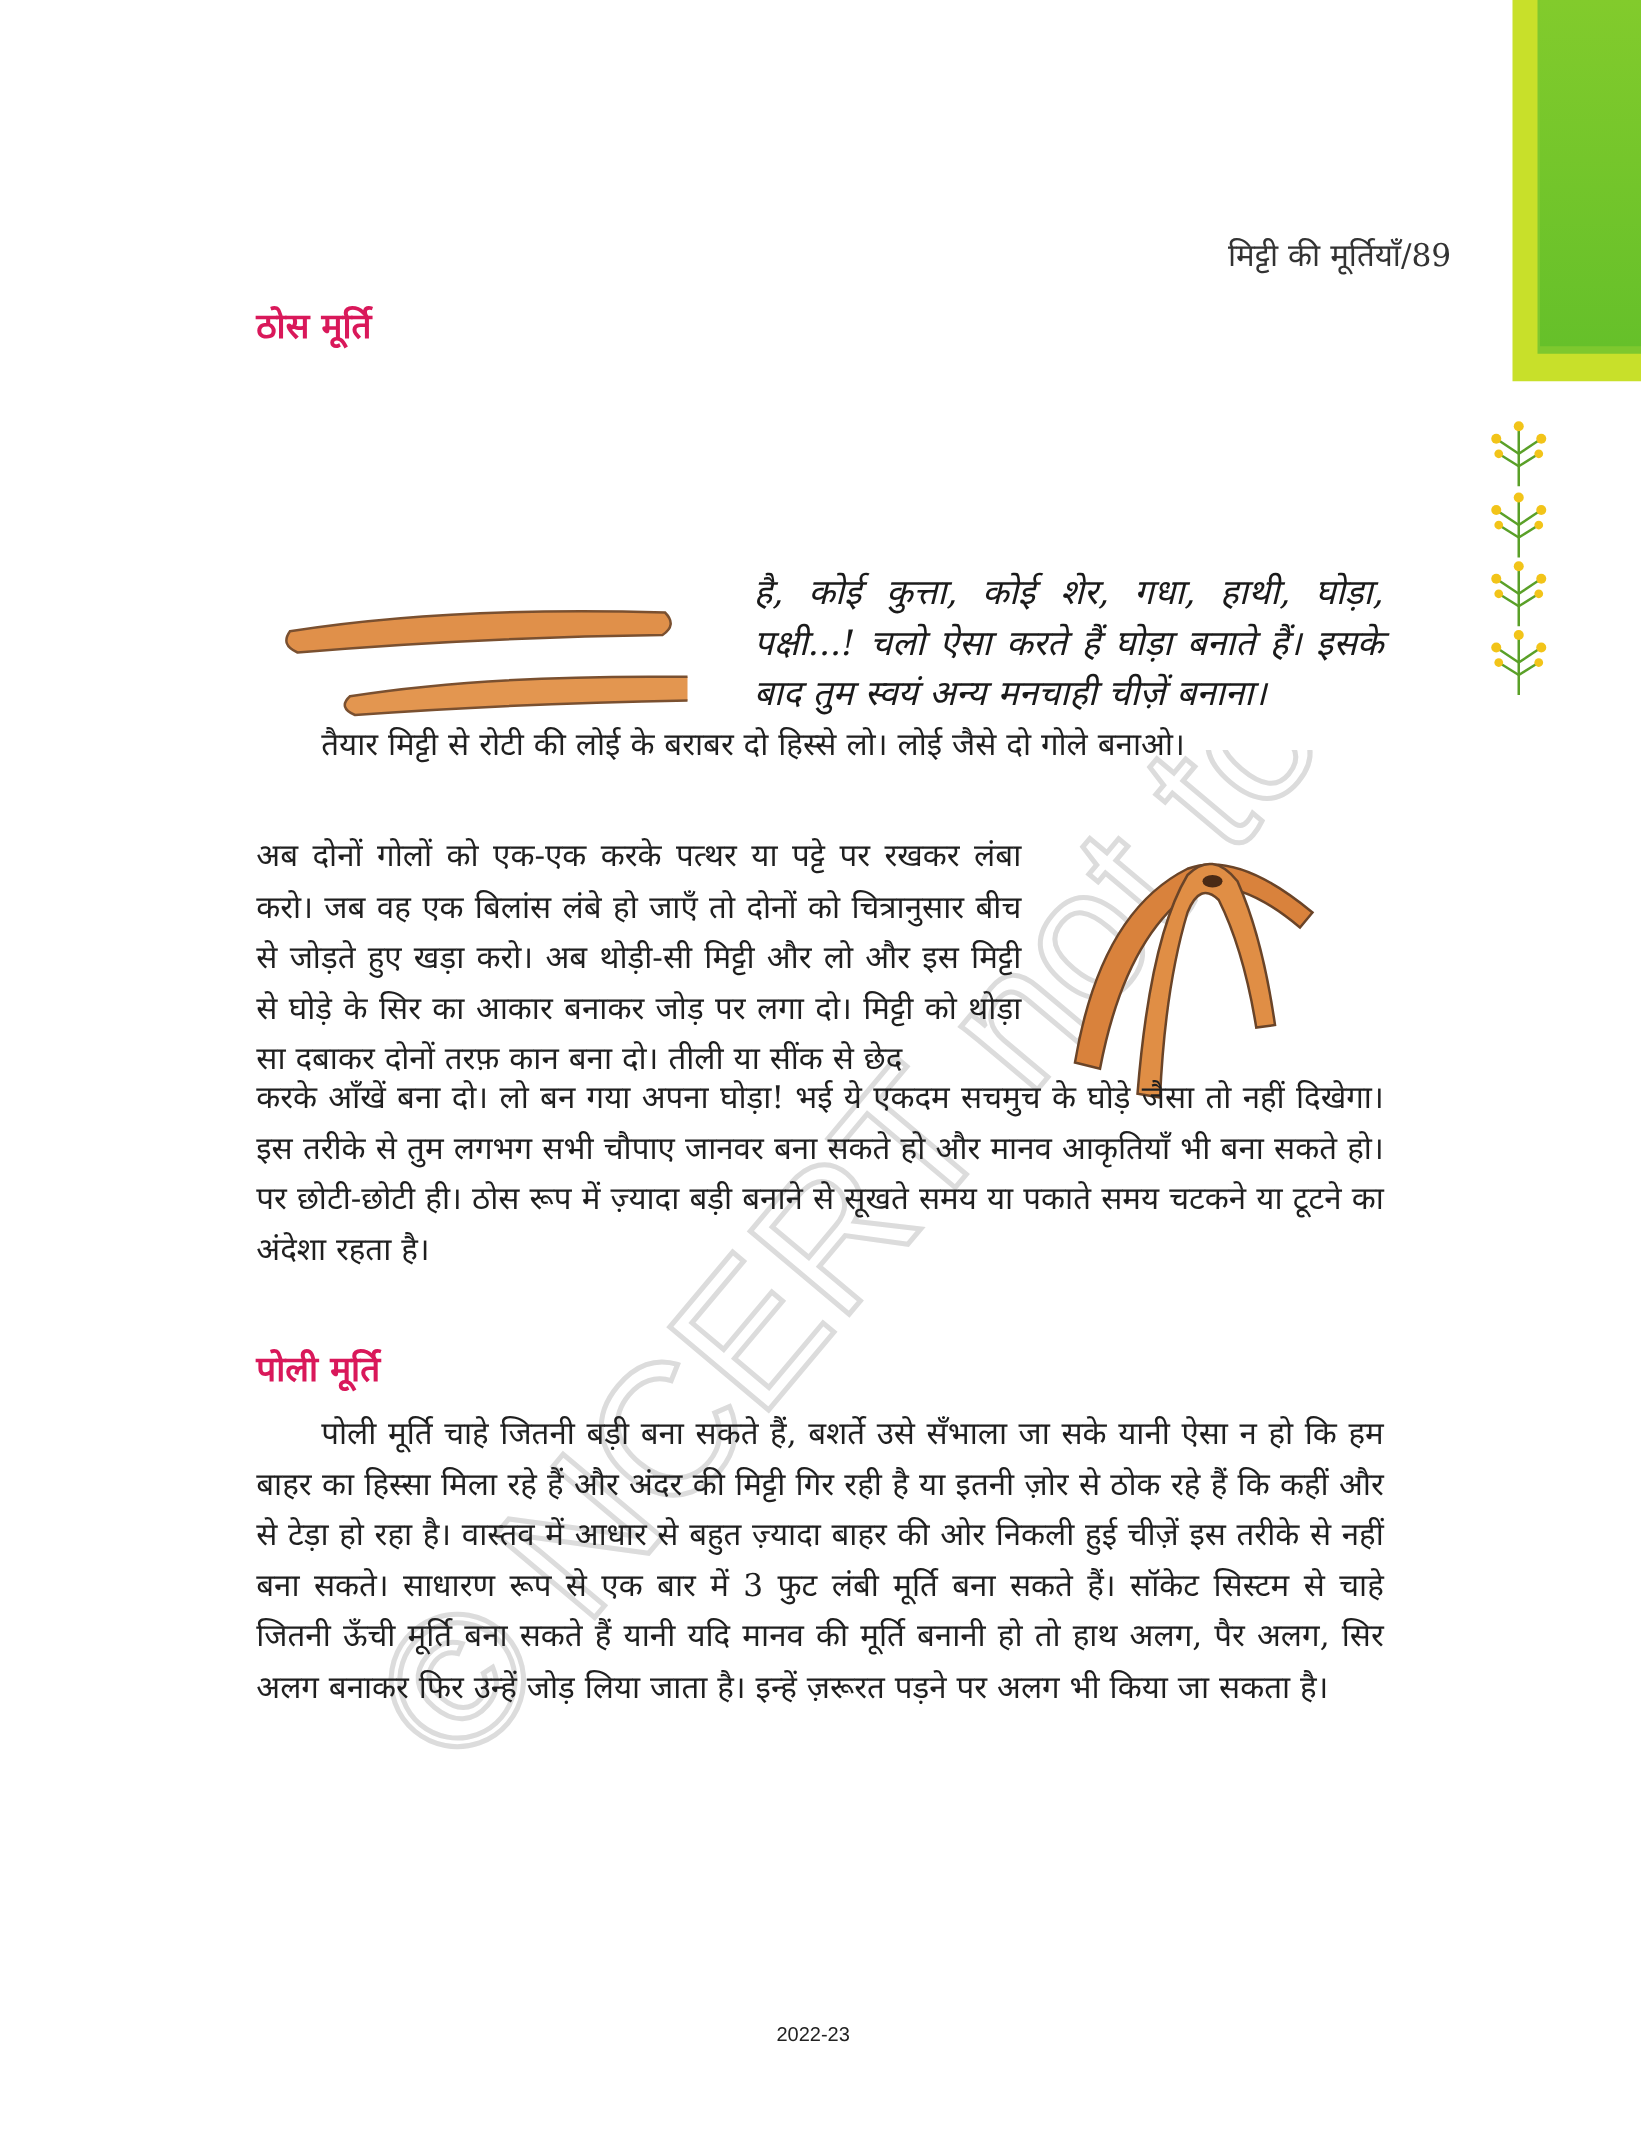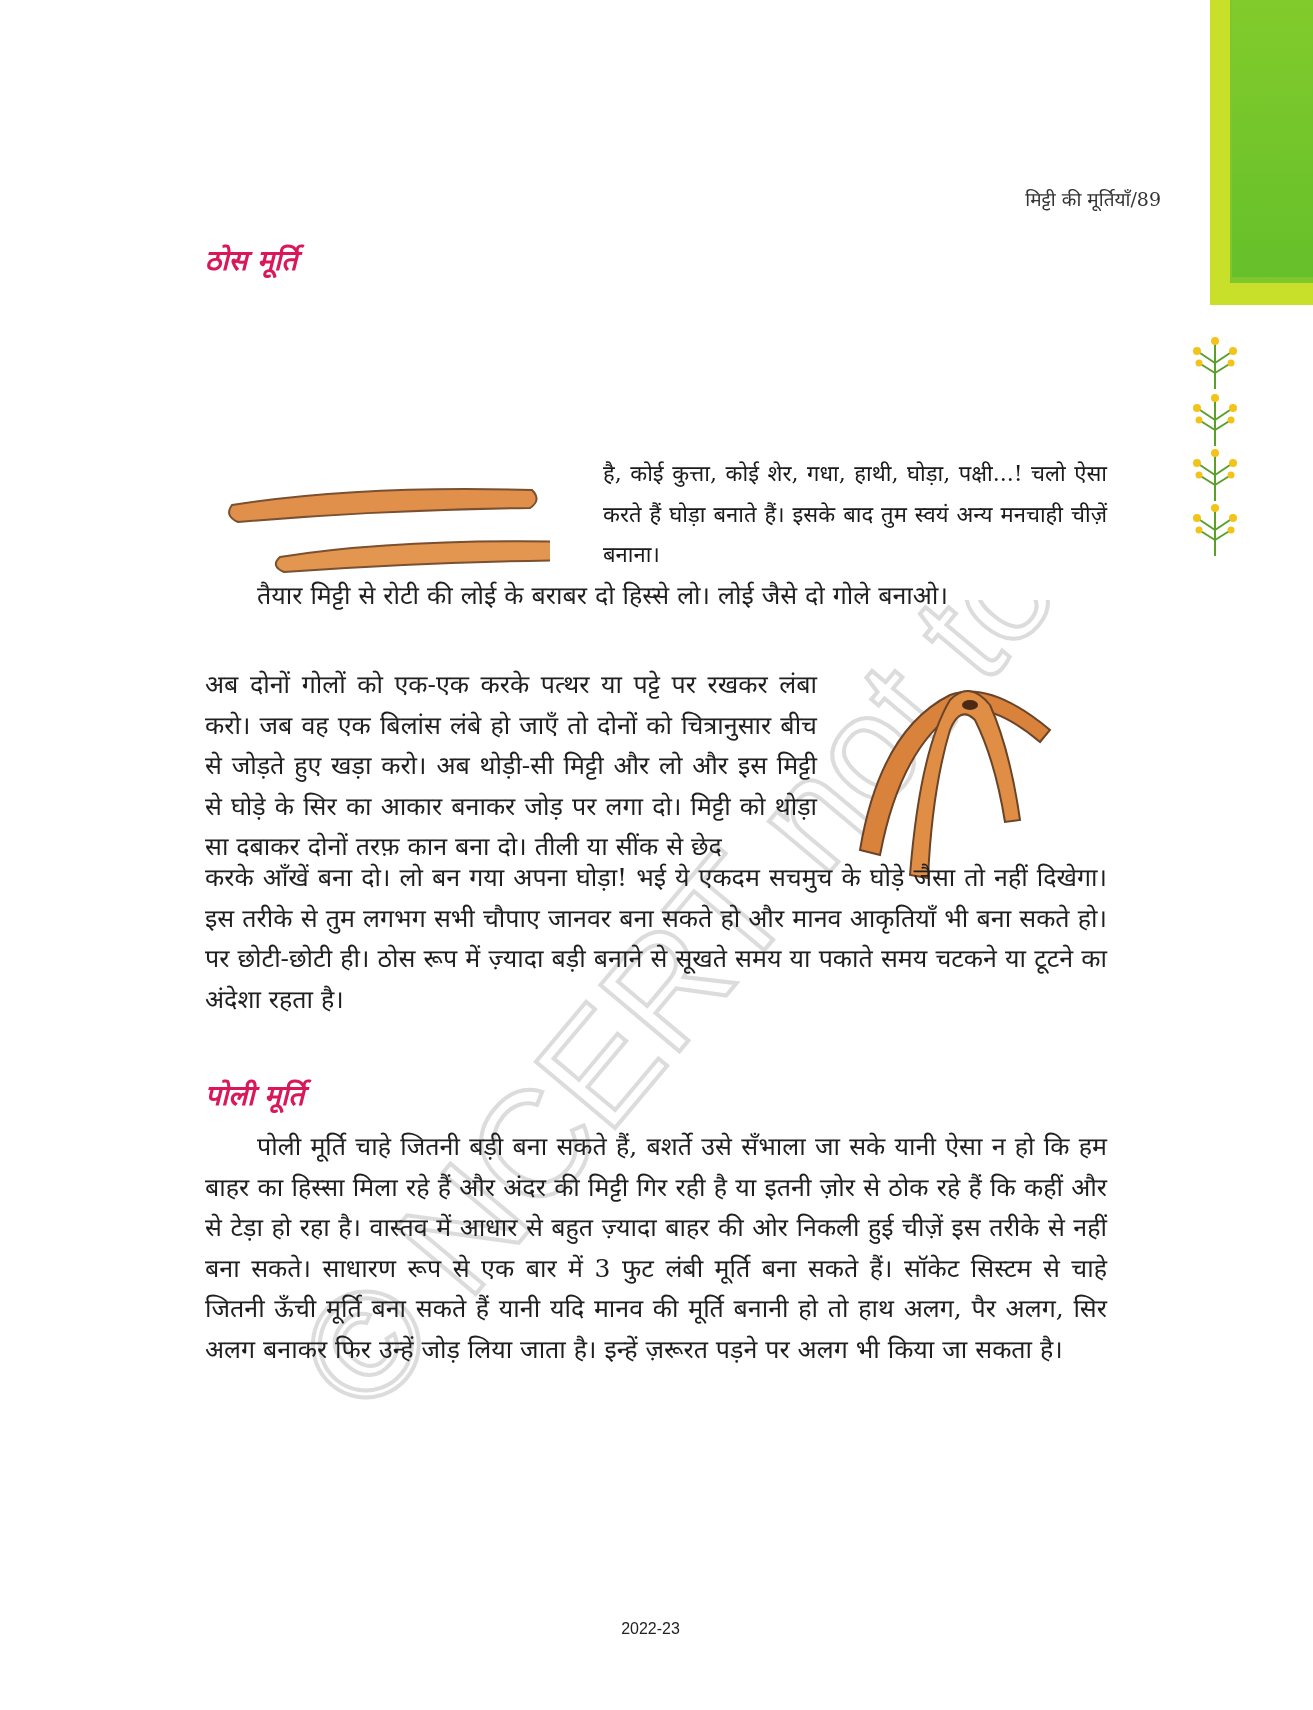--- a/index.html
+++ b/index.html
@@ -3,27 +3,27 @@
 <meta charset="utf-8">
 <style>
   html, body { margin:0; padding:0; }
   body { width:1313px; height:1710px; background:#ffffff; position:relative; overflow:hidden;
          font-family:"DejaVu Serif", "Liberation Serif", serif; color:#1a1a1a; }
   .green-tab { position:absolute; left:1210px; top:0; width:103px; height:305px; background:#c8e02a; }
   .green-tab .inner { position:absolute; left:20px; top:0; width:83px; height:283px; background:#7ec82e; }
   .green-tab .inner2 { position:absolute; left:2px; top:0; width:81px; height:277px; background:linear-gradient(180deg,#82cb2c,#66c02a); }
   .flowers { position:absolute; left:1185px; top:305px; width:60px; height:250px; }
   .flower { position:absolute; left:0; width:60px; height:58px; }
-  .running-head { position:absolute; right:152px; top:186px; font-size:19px; color:#333; }
-  .heading { position:absolute; left:205px; font-size:28px; font-weight:bold; color:#d9185a;font-style:italic; }
+  .running-head { position:absolute; right:152px; top:186px; font-size:25px; color:#333; }
+  .heading { position:absolute; left:205px; font-size:28px; font-weight:bold; color:#d9185a; }
   .para { position:absolute; left:205px; width:902px; font-size:25px; line-height:40.5px; text-align:justify; color:#1f1f1f; }
   .para p { margin:0; }
   .indent { text-indent:52px; }
   .narrow { width:612px;margin-top:48px; }
-  .right-col { position:absolute; left:603px; width:504px; font-size:22px; line-height:40.5px; text-align:justify; }
+  .right-col { position:absolute; left:603px; width:504px; font-size:28px; line-height:40.5px; text-align:justify;font-style:italic; }
   .footer { position:absolute; left:0; right:12px; top:1620px; text-align:center; font-family:"Liberation Sans", sans-serif; font-size:16px; color:#222; }
   .watermark { position:absolute; left:250px; top:600px; width:1000px; height:900px; pointer-events:none; }
   .illus { position:absolute; }
 </style>
 </head>
 <body>
 
 <div class="green-tab">
   <div class="inner">
       <div class="inner2"></div>

